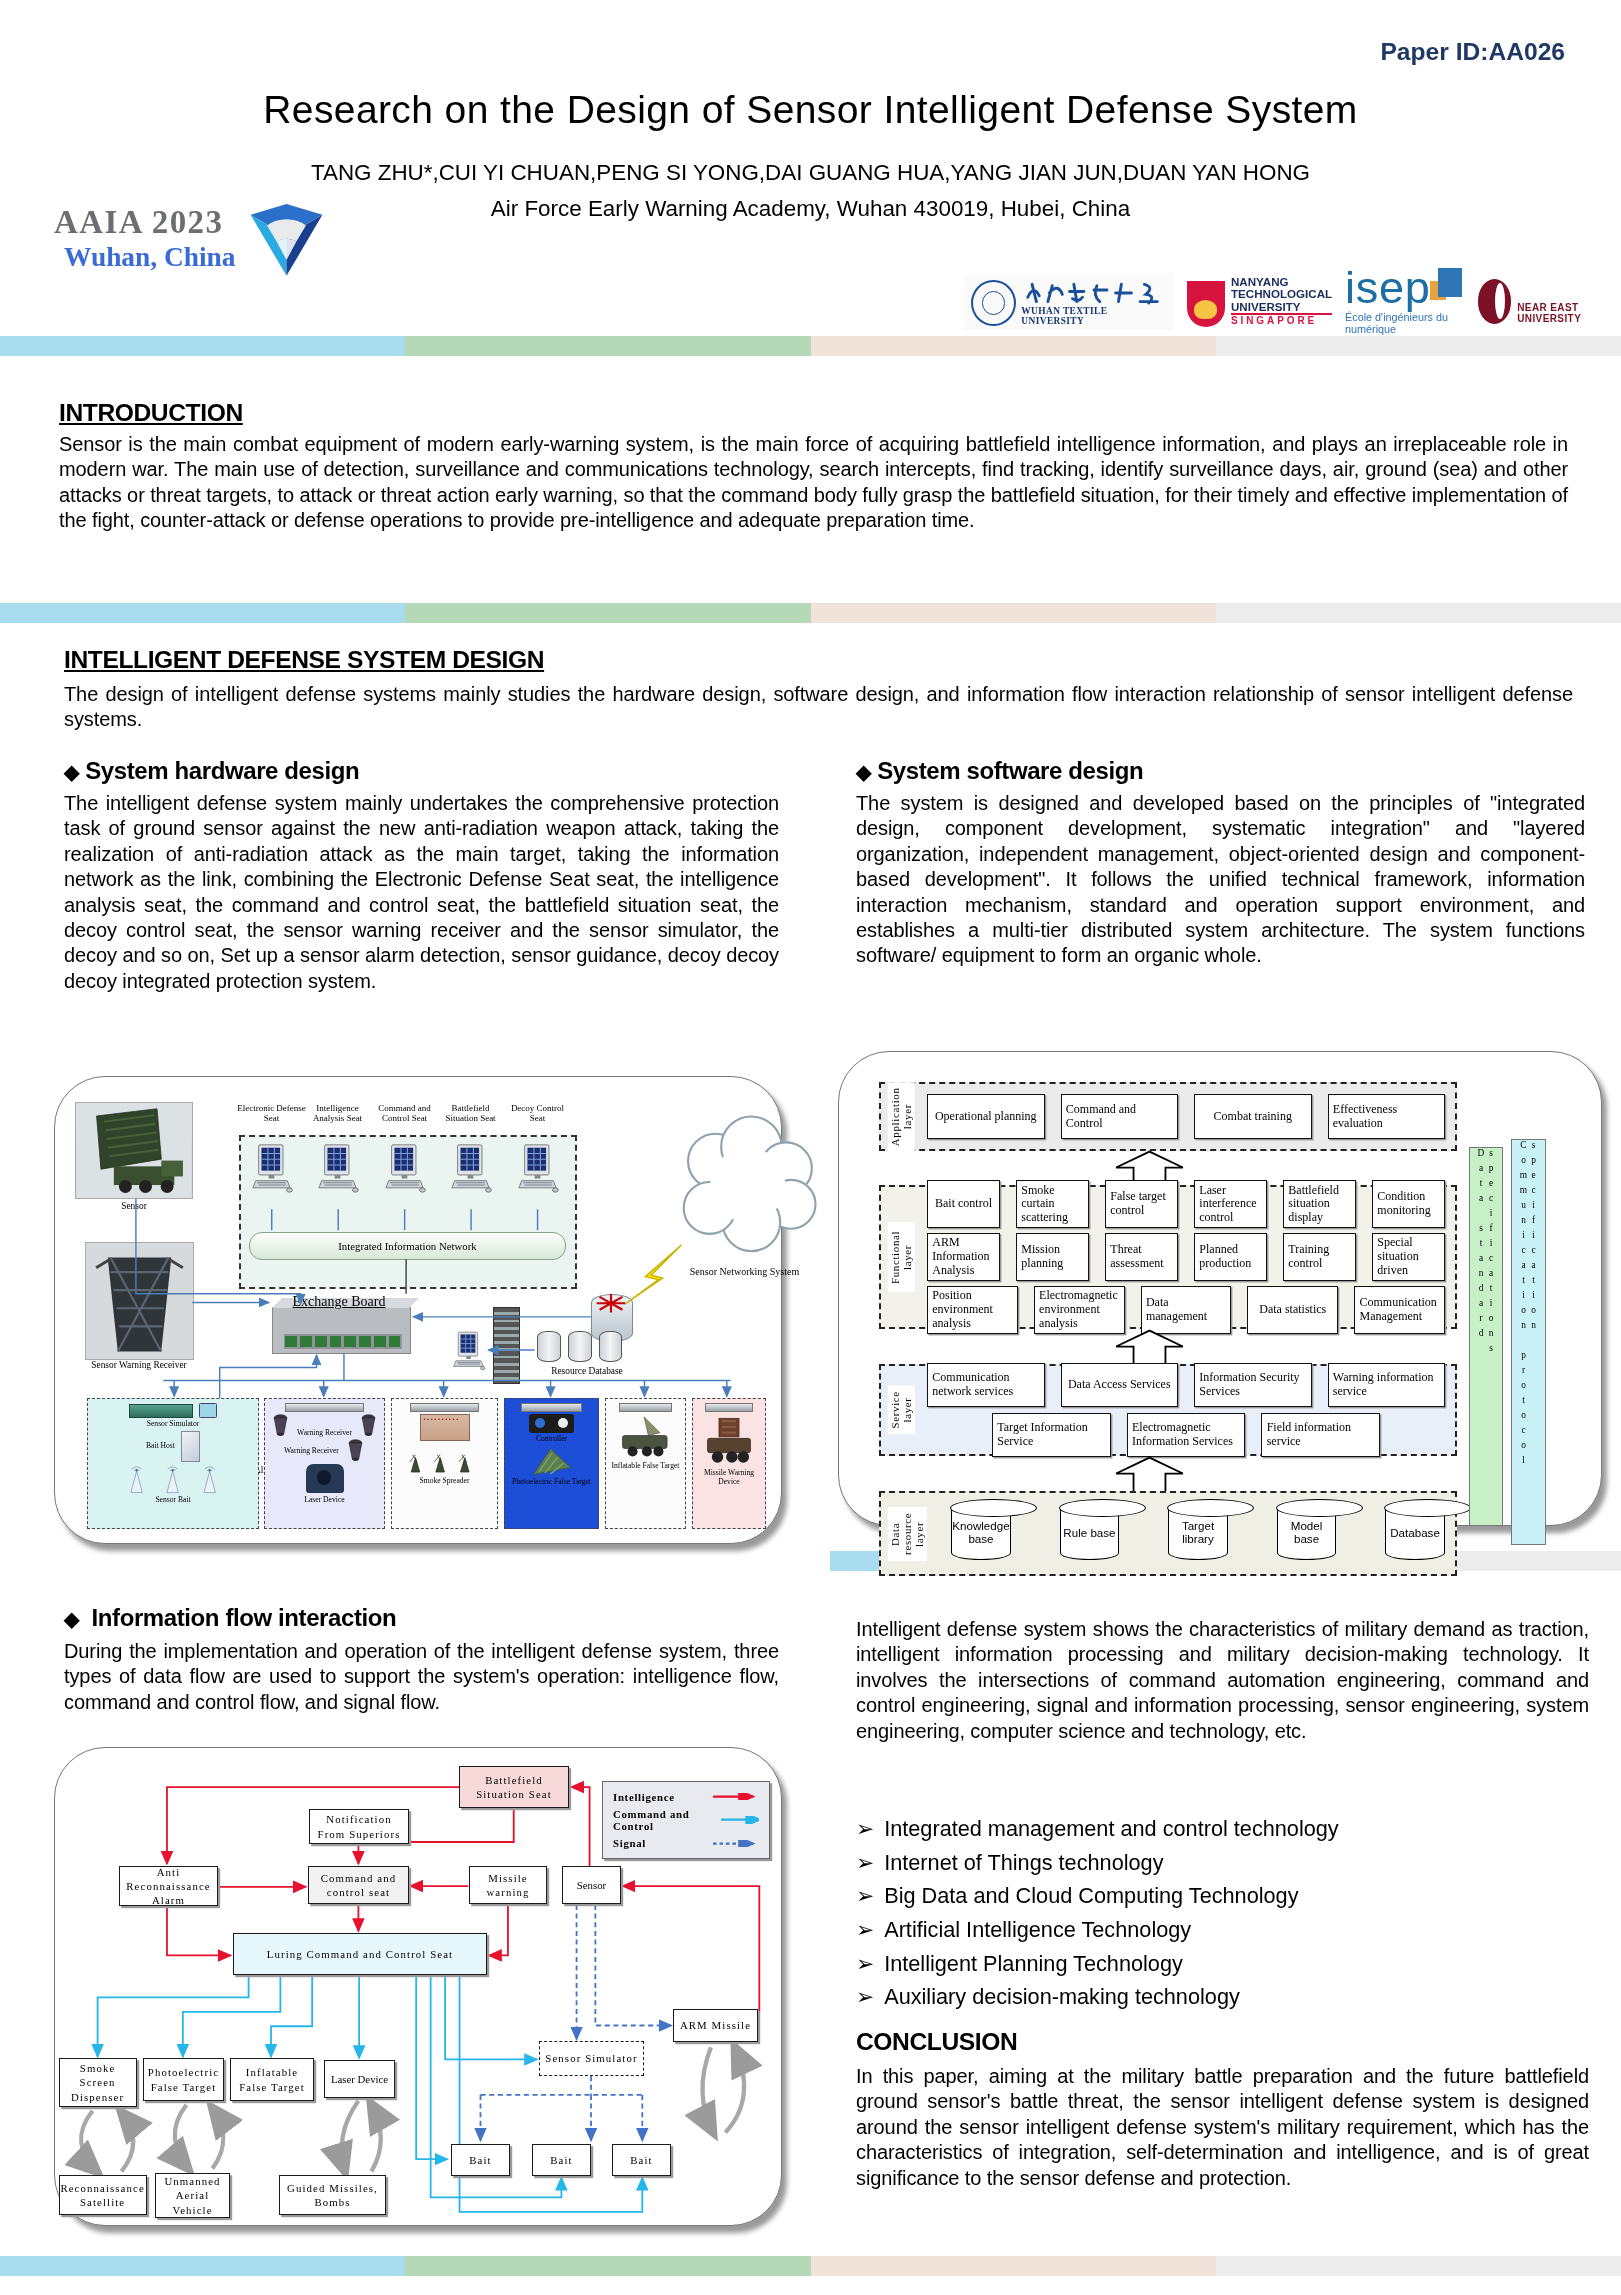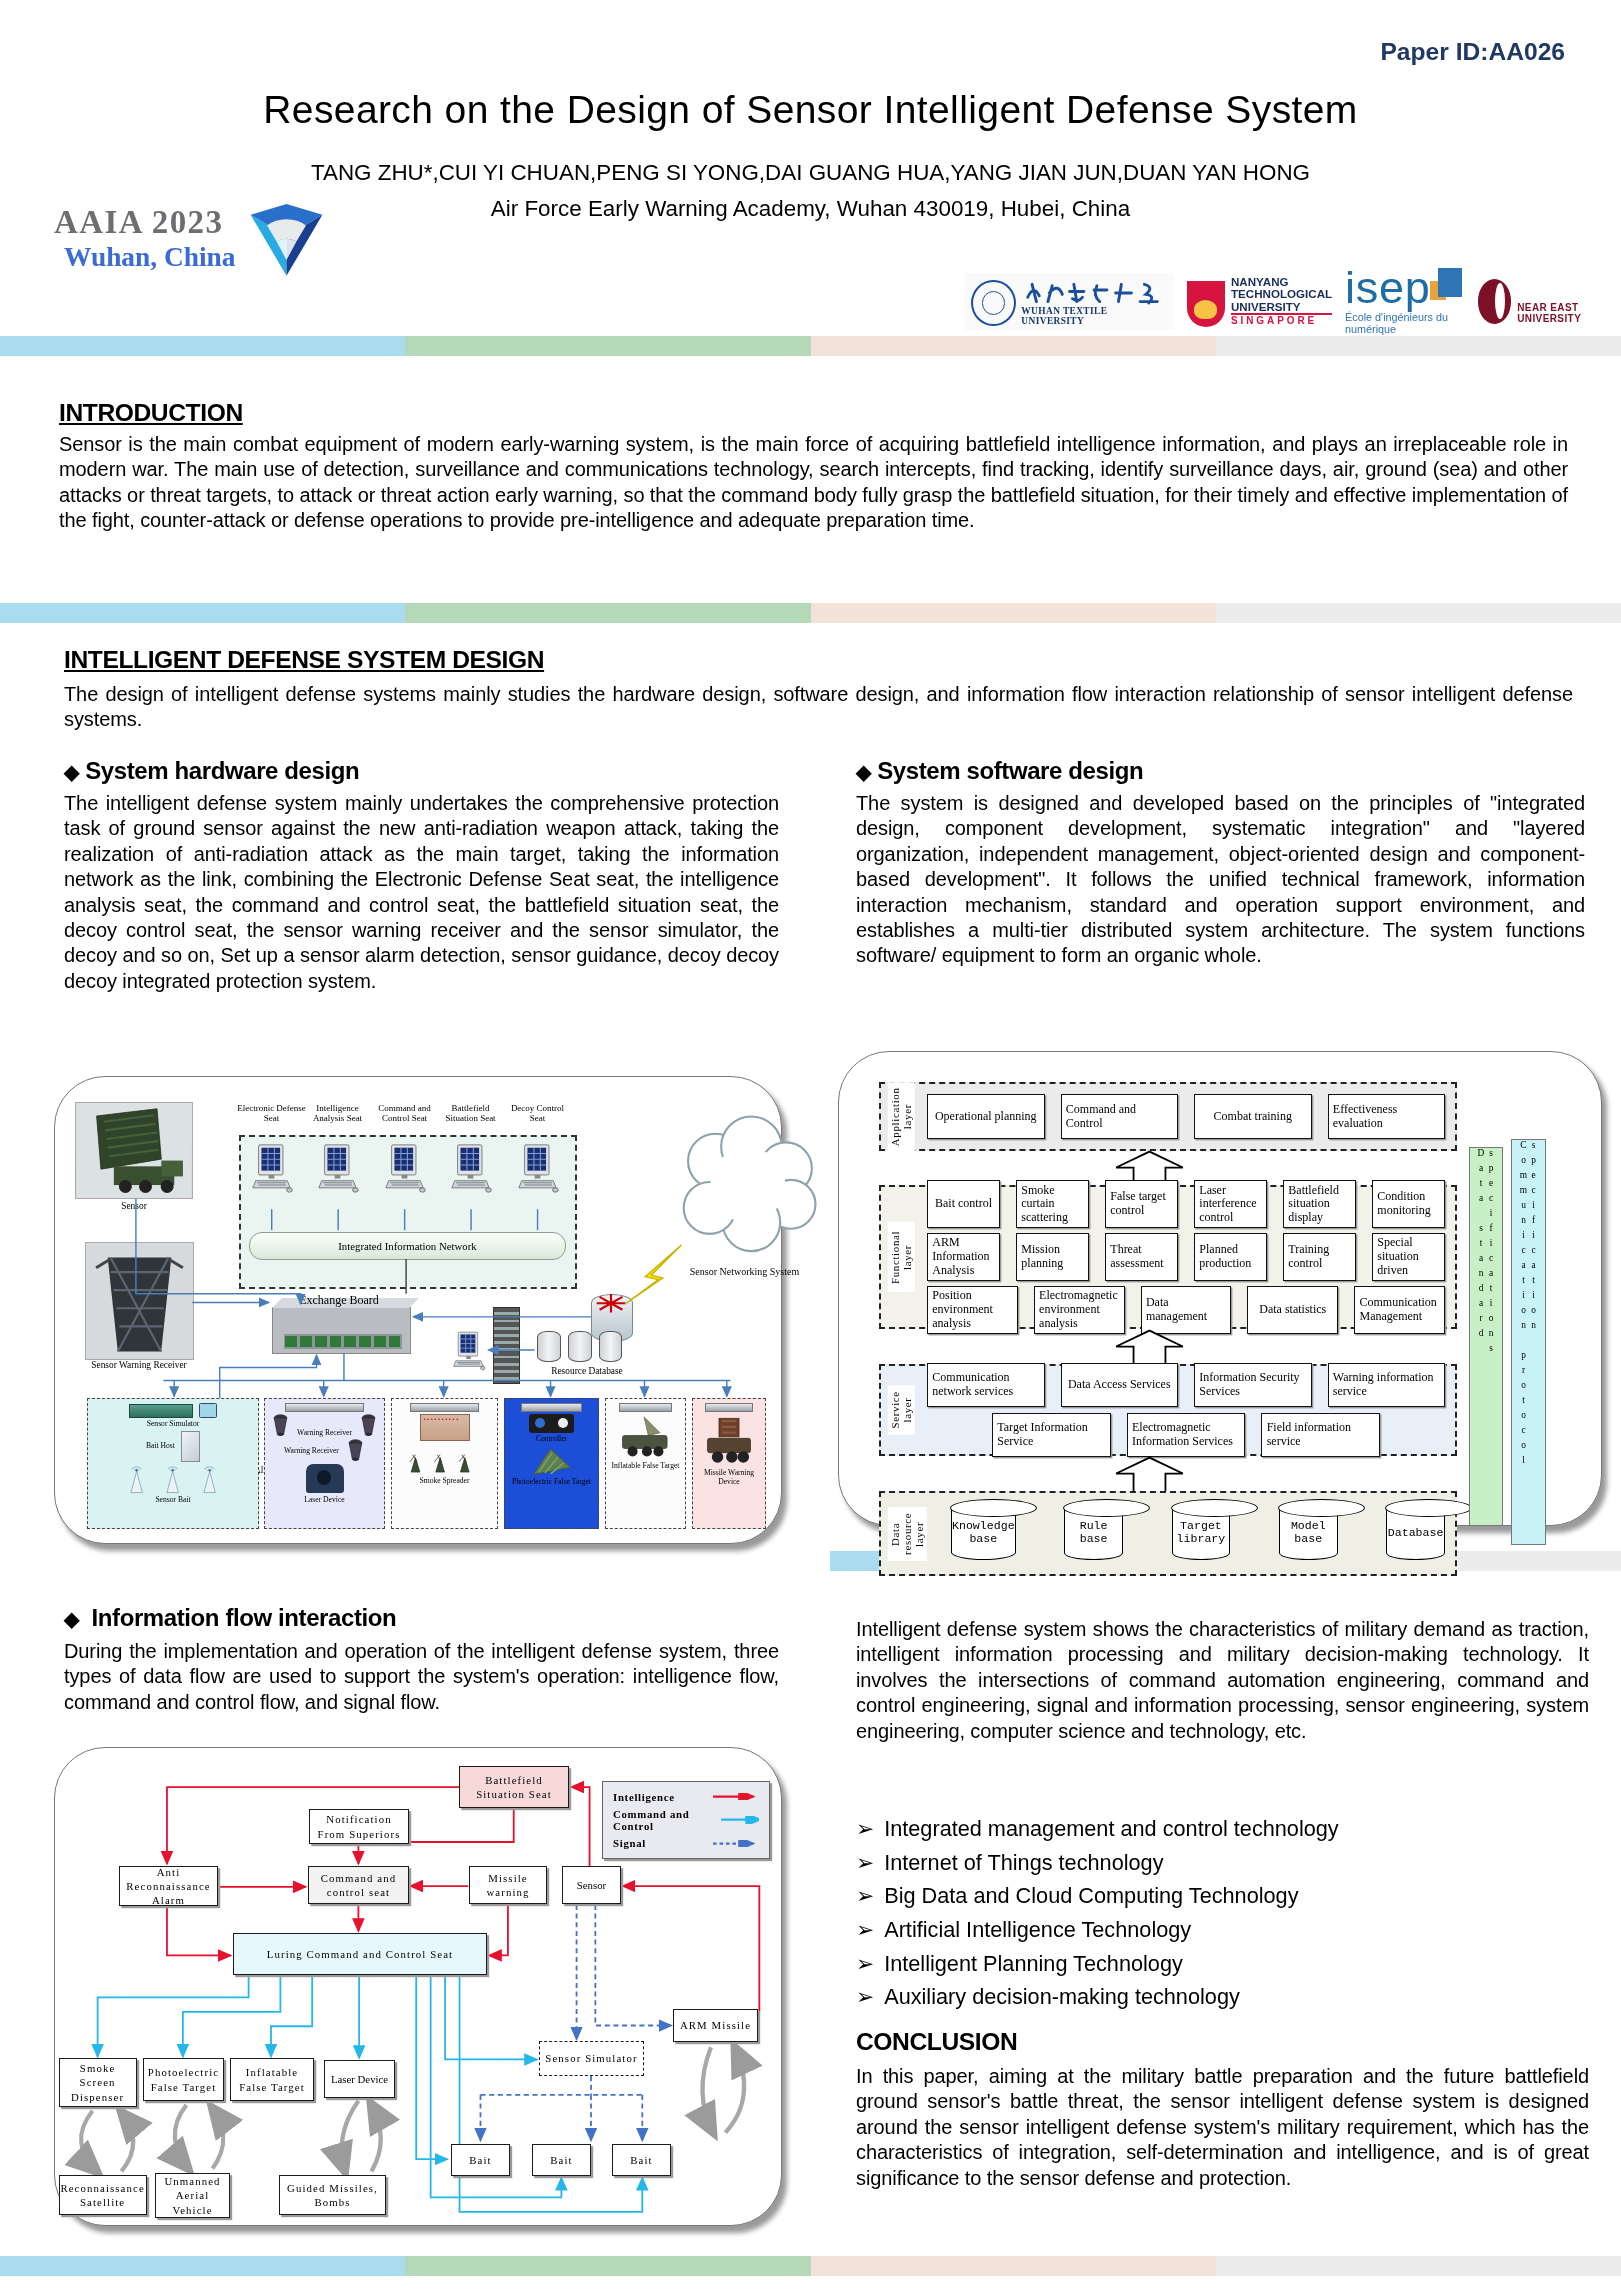--- a/index.html
+++ b/index.html
@@ -78,21 +78,21 @@
   .sbox{flex:1;min-height:38px;background:#fff;border:1.4px solid #111;box-shadow:1.4px 1.4px 0 #999;
         display:flex;align-items:center;justify-content:center;
         font-size:12px;line-height:1.15;font-family:"Liberation Serif",serif;padding:2.2px 4.3px;}
   .uparrow{position:absolute;width:87px;height:38px;}
   .sidebar{position:absolute;border:0.7px solid #777;writing-mode:vertical-lr;text-orientation:upright;
            display:flex;align-items:center;justify-content:center;font-size:9.4px;letter-spacing:5px;
            font-family:"Liberation Serif",serif;}
   .cylrow{display:flex;gap:24.6px;justify-content:center;align-items:flex-end;}
   .cyl{position:relative;width:85px;height:52px;background:#fff;border:1.8px solid #000;border-top:none;
        border-radius:0 0 42px 42px/0 0 10px 10px;display:flex;align-items:center;justify-content:center;
-       text-align:center;font-size:11.6px;line-height:1.1;font-family:Liberation Mono, monospace;margin-left:24px;}
+       text-align:center;font-size:11.6px;line-height:1.1;font-family:Liberation Sans, sans-serif;margin-left:24px;}
   .cyl::before{content:"";position:absolute;top:-8px;left:-1.8px;width:85px;height:16px;border:1.8px solid #000;border-radius:50%;background:#fff;}
   
   .fbox{position:absolute;background:#fff;border:1.8px solid #1a1a1a;box-shadow:2.2px 2.2px 0 #9a9a9a;
         display:flex;align-items:center;justify-content:center;text-align:center;
         font-size:10.8px;line-height:1.3;letter-spacing:1.1px;font-family:"Liberation Serif",serif;padding:1.4px 2.9px;box-sizing:border-box;}
   .fbox.pink{background:#f7d9d9;} .fbox.cyanbg{background:#e7f8fd;} .fbox.dash{border-style:dashed;box-shadow:none;}
   .legend{position:absolute;background:#e9e9f0;border:1.4px solid #666;box-shadow:2.2px 2.2px 0 #9a9a9a;
           display:flex;flex-direction:column;justify-content:space-around;padding:5.8px 10px;box-sizing:border-box;
           font-family:"Liberation Serif",serif;font-size:10.8px;letter-spacing:0.7px;}
   .legend .lr{display:flex;align-items:center;justify-content:space-between;gap:7.2px;font-weight:bold;}
@@ -309,21 +309,21 @@
           <i></i>
           <i></i>
           <i></i>
           <i></i>
           <i></i>
           <i></i>
           <i></i>
           <i></i>
         </div>
     </div>
-    <div class="cap" style="left:230px;top:217px;width:108px;font-size:12px;">Exchange Board</div>
+    <div class="cap" style="left:230px;top:217px;width:108px;font-size:14px;text-decoration:underline;">Exchange Board</div>
 
     <div class="dg" style="left:143px;top:331px;width:42px;height:52px;background:linear-gradient(#dfe6f2,#9fb0cf);border:1.4px solid #5a6c90;border-radius:4.3px;">
       <div style="margin:5.8px auto;width:24.6px;height:29px;background:#cfe3f5;border:1.4px solid #5a6c90;"></div>
     </div>
     <div class="cap" style="left:87px;top:388px;width:159px;">Superior Electronic Defense Allegations</div>
 
     <div class="router" style="left:536px;top:217px;"></div>
     <svg class="dg" style="left:536px;top:214px;" width="40" height="24.6" viewBox="0 0 56 34">
       <g stroke="#c00" stroke-width="3">
           <path d="M8,17 h40 M28,4 v26 M12,8 l32,18 M44,8 l-32,18"></path>

